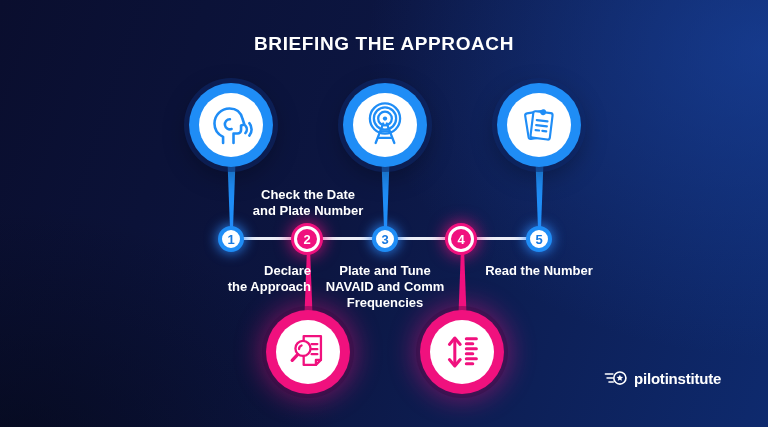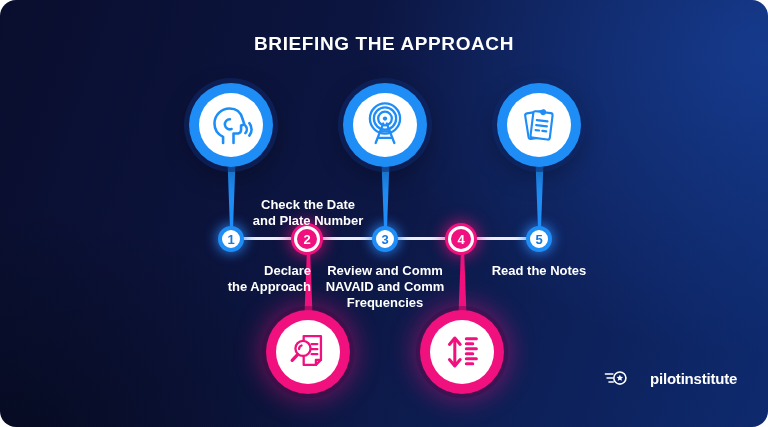--- a/index.html
+++ b/index.html
@@ -1,19 +1,19 @@
 <!DOCTYPE html>
 <html style="--blue: #1f8df6; --pink: #f0117e;"><head>
 <meta charset="utf-8">
 <style>
   html,body{margin:0;padding:0;background:#ffffff;}
   .canvas{
     position:relative;
     width:768px;height:427px;
-    border-radius:16px;
+    border-radius:0;
     overflow:hidden;
     font-family:"Liberation Sans","DejaVu Sans",sans-serif;
     background:
       radial-gradient(95% 130% at 100% 12%, rgba(27,72,168,.60) 0%, rgba(27,72,168,0) 55%),
       radial-gradient(75% 95% at 0% 105%, rgba(4,7,22,.65) 0%, rgba(4,7,22,0) 60%),
       linear-gradient(108deg,#0a0e2e 0%,#0c1642 46%,#0e2a6e 100%);
   }
   .title{
     position:absolute;top:33px;left:0;width:100%;
     text-align:center;color:#ffffff;
@@ -63,28 +63,28 @@
   .bubble.blue .inner{color:var(--blue,#1f8df6);}
   .bubble.pink .inner{color:var(--pink,#f0117e);}
   .bubble svg{width:46px;height:46px;}
   .p1{left:189px}.p3{left:343px}.p5{left:497px}.p2{left:266px}.p4{left:420px}
   
   .label{
     position:absolute;color:#ffffff;font-weight:bold;font-size:13px;
     line-height:16px;text-align:center;white-space:pre-line;z-index:4;
   }
   .l1{left:151px;top:263px;width:160px;text-align:right;}
-  .l2{left:223px;top:197px;width:170px;}
+  .l2{left:223px;top:187px;width:170px;}
   .l3{left:295px;top:263px;width:180px;}
   .l4{left:382px;top:187px;width:160px;}
   .l5{left:459px;top:263px;width:160px;}
   
   .brand{
     position:absolute;left:604px;top:367px;height:22px;z-index:4;
-    display:flex;align-items:center;gap:21px;color:#ffffff;
+    display:flex;align-items:center;gap:5px;color:#ffffff;
   }
   .brand svg{width:25px;height:20px;display:block;}
   .brand .name{font-size:15px;font-weight:bold;letter-spacing:-.2px;}
 </style>
 </head>
 <body>
 
 <div class="canvas">
 
   <div class="title">BRIEFING THE APPROACH</div>
@@ -157,24 +157,24 @@
         <path d="M14.5 42.5 L22 51.5 L29.5 42.5"></path>
         <path d="M38 13.5 h14 M38 20.5 h9 M38 27.5 h14 M38 34.5 h9 M38 41.5 h14 M38 48.5 h9"></path>
       </svg>
     </div>
   </div>
 
   <div class="label l1">Declare
 the Approach</div>
   <div class="label l2">Check the Date
 and Plate Number</div>
-  <div class="label l3">Review and Comm
+  <div class="label l3">Plate and Tune
 NAVAID and Comm
 Frequencies</div>
-  <div class="label l5">Read the Notes</div>
+  <div class="label l5">Read the Number</div>
 
   <div class="brand">
     <svg viewBox="0 0 26 20">
       <circle cx="16.5" cy="10" r="6.3" fill="none" stroke="#ffffff" stroke-width="1.7"></circle>
       <path d="M16.5 6.6 l1.05 2.15 2.35.25 -1.75 1.6 .5 2.3 -2.15-1.2 -2.15 1.2 .5-2.3 -1.75-1.6 2.35-.25 z" fill="#ffffff"></path>
       <path d="M1.5 5.8 H9.2 M3.2 10 H9 M5.2 14.2 H9.6" stroke="#ffffff" stroke-width="1.7" stroke-linecap="round"></path>
     </svg>
     <span class="name">pilotinstitute</span>
   </div>
 

